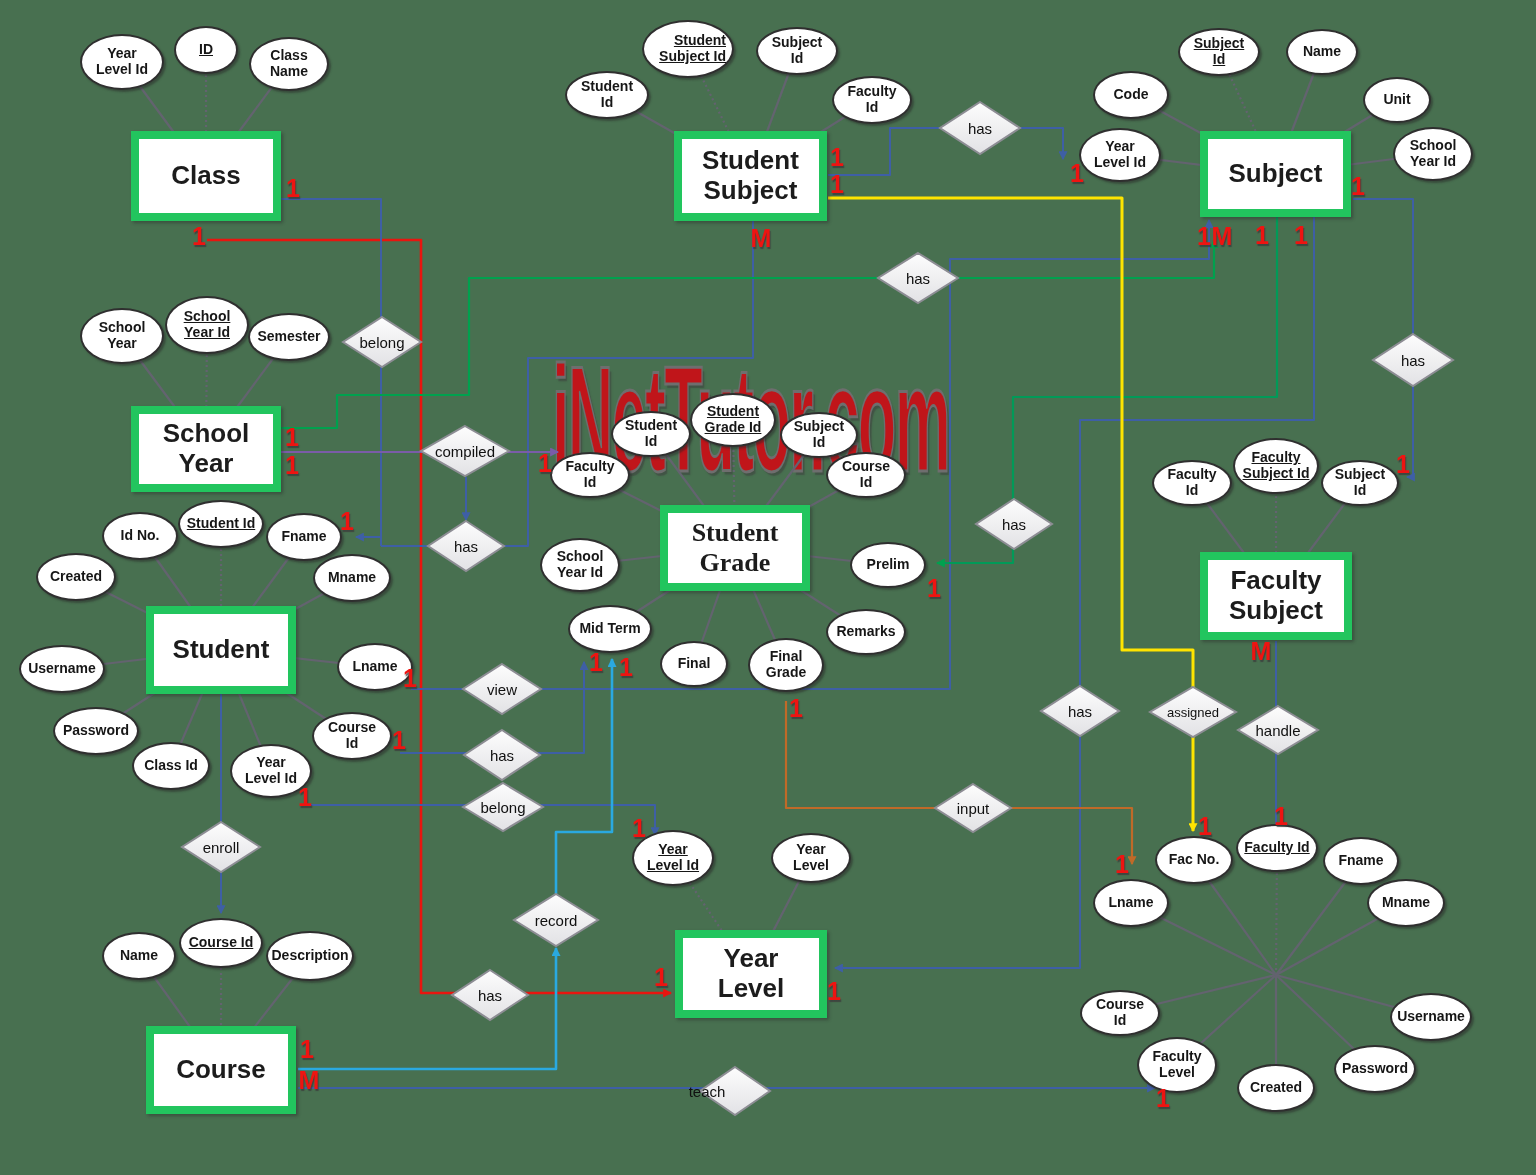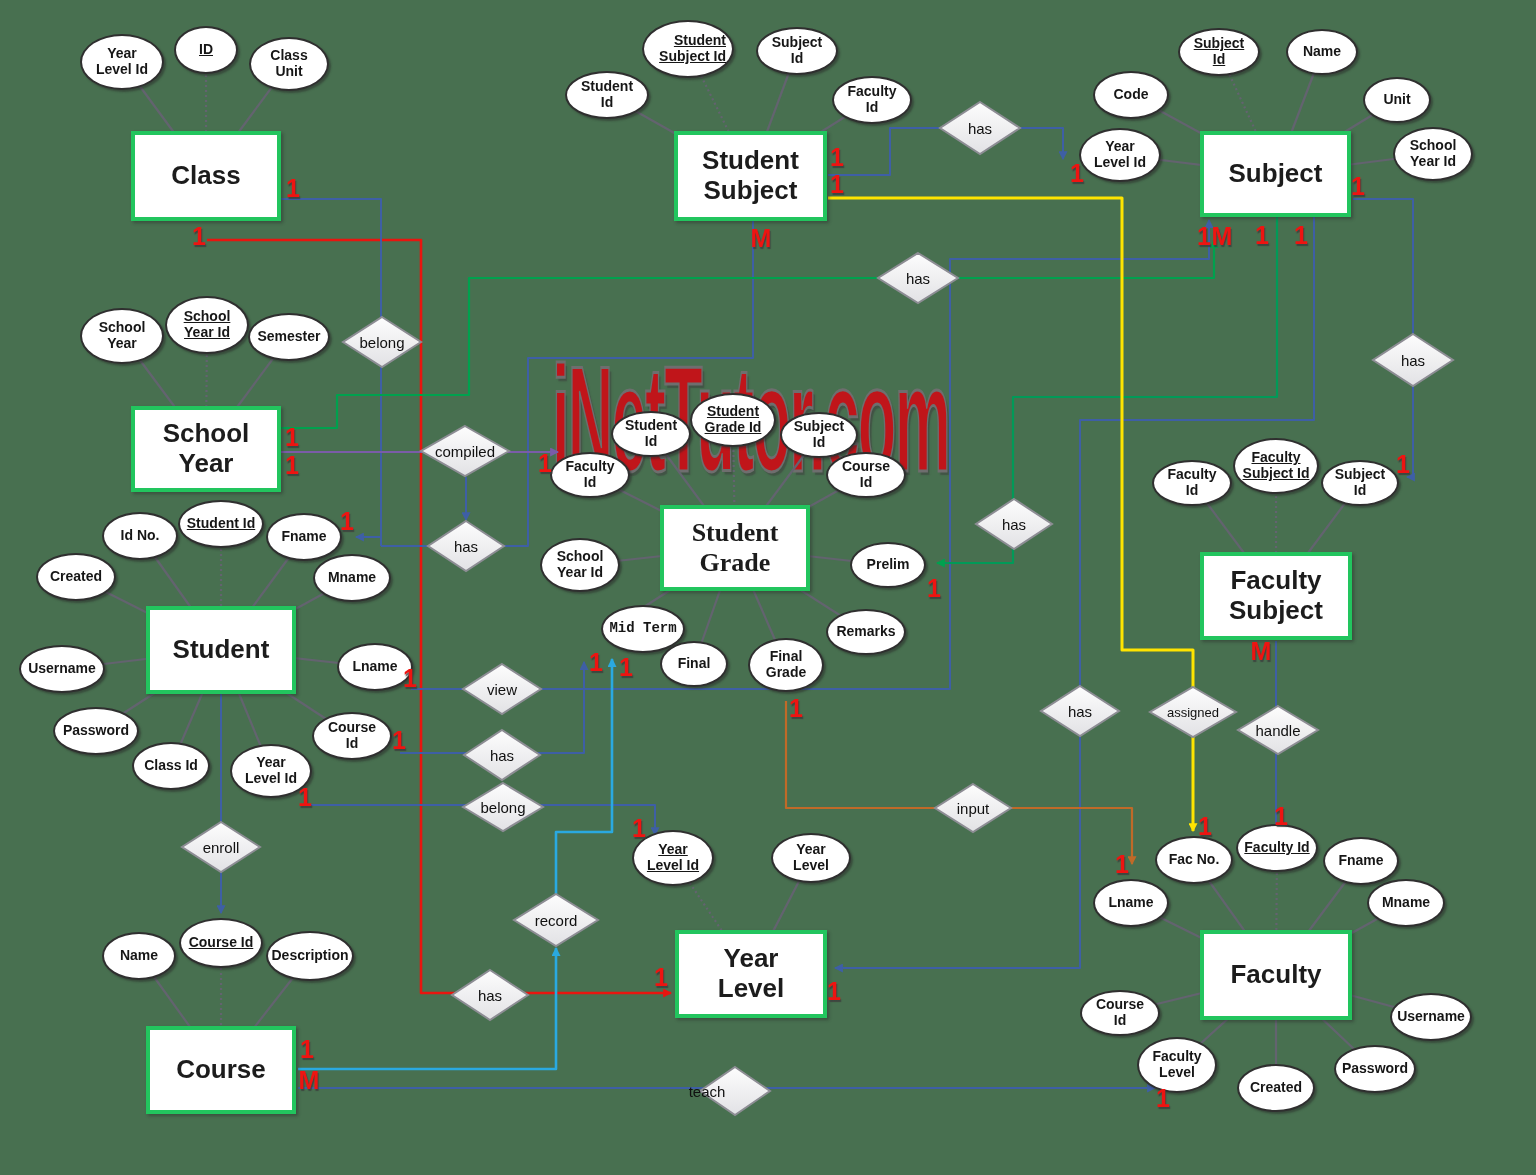--- a/index.html
+++ b/index.html
@@ -11,21 +11,21 @@
   #wires{position:absolute;left:0;top:0;z-index:2;}
   .watermark{
     position:absolute;left:552px;top:344px;z-index:1;
     font-size:150px;font-weight:bold;line-height:1;white-space:nowrap;
     color:#c0151a;-webkit-text-stroke:3px #6e6e6e;
     transform:scaleX(0.42);transform-origin:left top;
     text-shadow:5px 4px 2px rgba(60,60,60,0.55);
     letter-spacing:-4px;
   }
   .entity{
-    position:absolute;z-index:4;background:#ffffff;border:4px solid #22c55e;
+    position:absolute;z-index:4;background:#ffffff;border:8px solid #22c55e;
     display:flex;align-items:center;justify-content:center;text-align:center;
     font-size:26px;font-weight:bold;color:#1c1c1c;line-height:1.15;
     box-shadow:2px 2px 3px rgba(40,40,40,0.45);padding:0 8px;box-sizing:border-box;
   }
   .attr{
     position:absolute;z-index:4;background:#ffffff;border:2.5px solid #2f2f2f;
     border-radius:50%;display:flex;align-items:center;justify-content:center;
     text-align:center;font-size:14px;font-weight:bold;color:#161616;line-height:1.12;
     box-shadow:2px 2px 2px rgba(40,40,40,0.5);padding:2px 6px;box-sizing:border-box;
   }
@@ -196,21 +196,21 @@
         <polygon points="1014,499 1052,524 1014,549 976,524" fill="url(#dg)" stroke="#8d8d94" stroke-width="2"></polygon>
         <polygon points="1080,686 1119,711 1080,736 1041,711" fill="url(#dg)" stroke="#8d8d94" stroke-width="2"></polygon>
         <polygon points="973,784 1011,808 973,832 935,808" fill="url(#dg)" stroke="#8d8d94" stroke-width="2"></polygon>
         <polygon points="1193,687 1236,712 1193,737 1150,712" fill="url(#dg)" stroke="#8d8d94" stroke-width="2"></polygon>
         <polygon points="1278,706 1318,730 1278,754 1238,730" fill="url(#dg)" stroke="#8d8d94" stroke-width="2"></polygon>
       </g>
   </svg>
 
 <div class="attr" style="left: 80px; top: 34px; width: 84px; height: 56px;">Year Level Id</div>
     <div class="attr pk" style="left: 174px; top: 26px; width: 64px; height: 48px;">ID</div>
-    <div class="attr" style="left: 249px; top: 37px; width: 80px; height: 54px;">Class Unit</div>
+    <div class="attr" style="left: 249px; top: 37px; width: 80px; height: 54px;">Class Name</div>
     <div class="entity" style="left: 131px; top: 131px; width: 150px; height: 90px;">Class</div>
     <div class="attr" style="left: 80px; top: 308px; width: 84px; height: 56px;">School Year</div>
     <div class="attr pk" style="left: 165px; top: 296px; width: 84px; height: 58px;">School Year Id</div>
     <div class="attr" style="left: 248px; top: 313px; width: 82px; height: 48px;">Semester</div>
     <div class="entity" style="left: 131px; top: 406px; width: 150px; height: 86px;">School Year</div>
     <div class="attr" style="left: 102px; top: 512px; width: 76px; height: 48px;">Id No.</div>
     <div class="attr pk" style="left: 178px; top: 500px; width: 86px; height: 48px;">Student Id</div>
     <div class="attr" style="left: 266px; top: 513px; width: 76px; height: 48px;">Fname</div>
     <div class="attr" style="left: 313px; top: 554px; width: 78px; height: 48px;">Mname</div>
     <div class="attr" style="left: 36px; top: 553px; width: 80px; height: 48px;">Created</div>
@@ -230,21 +230,21 @@
     <div class="attr" style="left: 756px; top: 27px; width: 82px; height: 48px;">Subject Id</div>
     <div class="attr" style="left: 832px; top: 76px; width: 80px; height: 48px;">Faculty Id</div>
     <div class="entity" style="left: 674px; top: 131px; width: 153px; height: 90px;">Student Subject</div>
     <div class="attr" style="left: 611px; top: 411px; width: 80px; height: 46px;">Student Id</div>
     <div class="attr pk" style="left: 690px; top: 393px; width: 86px; height: 54px;">Student Grade Id</div>
     <div class="attr" style="left: 780px; top: 412px; width: 78px; height: 46px;">Subject Id</div>
     <div class="attr" style="left: 826px; top: 452px; width: 80px; height: 46px;">Course Id</div>
     <div class="attr" style="left: 550px; top: 452px; width: 80px; height: 46px;">Faculty Id</div>
     <div class="attr" style="left: 540px; top: 538px; width: 80px; height: 54px;">School Year Id</div>
     <div class="attr" style="left: 850px; top: 542px; width: 76px; height: 46px;">Prelim</div>
-    <div class="attr" style="left: 601px; top: 605px; width: 84px; height: 48px; font-family: Liberation Mono, monospace;">Mid Term</div>
+    <div class="attr" style="left: 568px; top: 605px; width: 84px; height: 48px;">Mid Term</div>
     <div class="attr" style="left: 660px; top: 641px; width: 68px; height: 46px;">Final</div>
     <div class="attr" style="left: 748px; top: 638px; width: 76px; height: 54px;">Final Grade</div>
     <div class="attr" style="left: 826px; top: 609px; width: 80px; height: 46px;">Remarks</div>
     <div class="entity" style="left: 660px; top: 505px; width: 150px; height: 86px; font-family: Liberation Serif, serif;">Student Grade</div>
     <div class="attr pk" style="left: 632px; top: 830px; width: 82px; height: 56px;">Year Level Id</div>
     <div class="attr" style="left: 771px; top: 833px; width: 80px; height: 50px;">Year Level</div>
     <div class="entity" style="left: 675px; top: 930px; width: 152px; height: 88px;">Year Level</div>
     <div class="attr pk" style="left: 1178px; top: 28px; width: 82px; height: 48px;">Subject Id</div>
     <div class="attr" style="left: 1286px; top: 29px; width: 72px; height: 46px;">Name</div>
     <div class="attr" style="left: 1093px; top: 71px; width: 76px; height: 48px;">Code</div>
@@ -259,21 +259,20 @@
     <div class="attr" style="left: 1155px; top: 836px; width: 78px; height: 48px;">Fac No.</div>
     <div class="attr pk" style="left: 1236px; top: 824px; width: 82px; height: 48px;">Faculty Id</div>
     <div class="attr" style="left: 1323px; top: 837px; width: 76px; height: 48px;">Fname</div>
     <div class="attr" style="left: 1367px; top: 879px; width: 78px; height: 48px;">Mname</div>
     <div class="attr" style="left: 1093px; top: 879px; width: 76px; height: 48px;">Lname</div>
     <div class="attr" style="left: 1080px; top: 990px; width: 80px; height: 46px;">Course Id</div>
     <div class="attr" style="left: 1137px; top: 1037px; width: 80px; height: 56px;">Faculty Level</div>
     <div class="attr" style="left: 1237px; top: 1064px; width: 78px; height: 48px;">Created</div>
     <div class="attr" style="left: 1334px; top: 1045px; width: 82px; height: 48px;">Password</div>
     <div class="attr" style="left: 1390px; top: 993px; width: 82px; height: 48px;">Username</div>
-    <div class="entity" style="left: 1200px; top: 930px; width: 152px; height: 90px;">Faculty</div>
     <div class="rel-label" style="left: 343px; top: 317px; width: 78px; height: 50px;">belong</div>
     <div class="rel-label" style="left: 421px; top: 426px; width: 88px; height: 50px;">compiled</div>
     <div class="rel-label" style="left: 428px; top: 521px; width: 76px; height: 50px;">has</div>
     <div class="rel-label" style="left: 463px; top: 664px; width: 78px; height: 50px;">view</div>
     <div class="rel-label" style="left: 464px; top: 730px; width: 76px; height: 50px;">has</div>
     <div class="rel-label" style="left: 463px; top: 783px; width: 80px; height: 48px;">belong</div>
     <div class="rel-label" style="left: 182px; top: 822px; width: 78px; height: 50px;">enroll</div>
     <div class="rel-label" style="left: 514px; top: 894px; width: 84px; height: 52px;">record</div>
     <div class="rel-label" style="left: 452px; top: 970px; width: 76px; height: 50px;">has</div>
     <div class="rel-label" style="left: 672px; top: 1067px; width: 70px; height: 48px;">teach</div>

